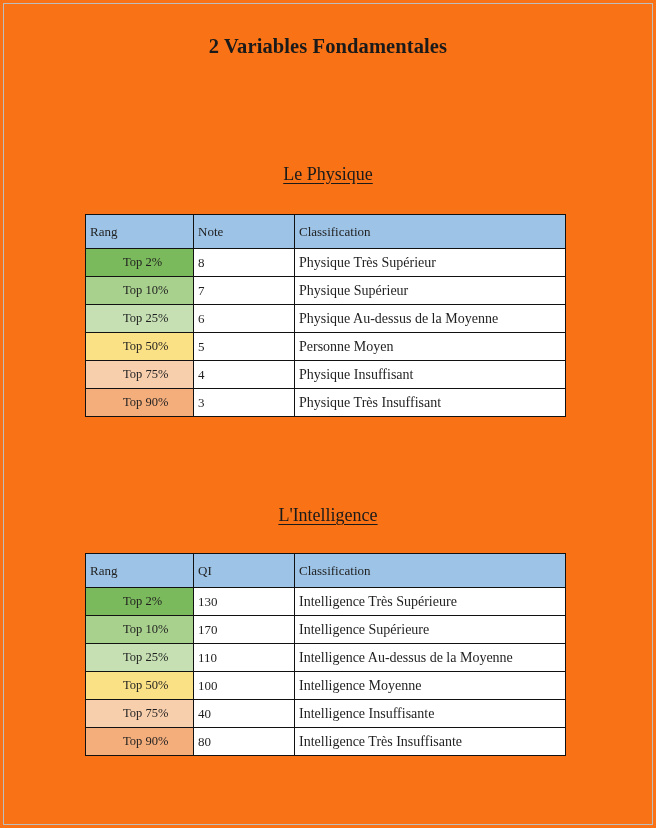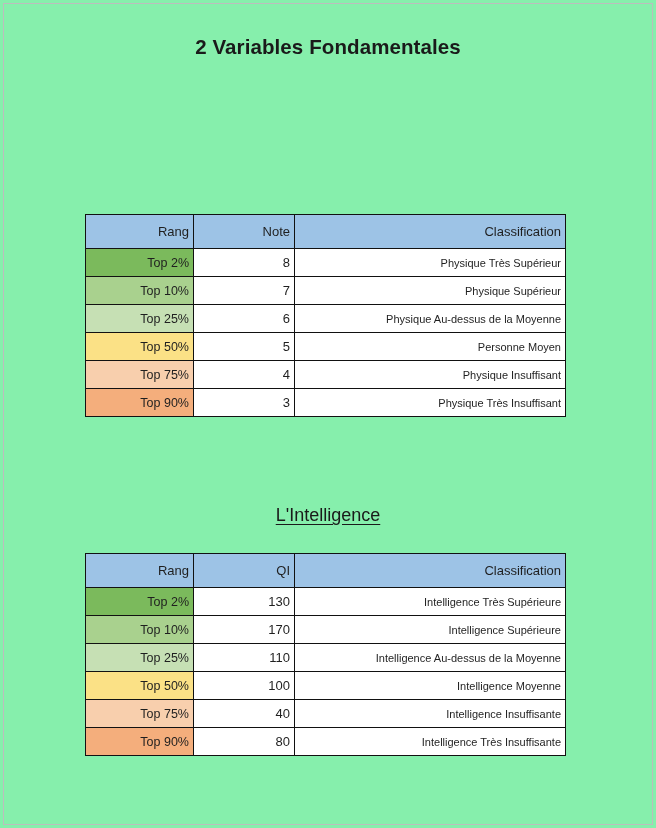--- a/index.html
+++ b/index.html
@@ -8,23 +8,24 @@
     background: #ffffff;
   }
   body {
     font-family: "Liberation Sans", sans-serif;
     -webkit-font-smoothing: antialiased;
   }
   #page {
     position: relative;
     width: 656px;
     height: 828px;
-    background: #86efac;
+    background: #f97316;
     box-sizing: border-box;
     overflow: hidden;
+    font-family: Liberation Serif, serif;
   }
   
   #page-border {
     position: absolute;
     left: 3px;
     top: 3px;
     right: 3px;
     bottom: 3px;
     border: 1px solid #bdbdbd;
     box-sizing: border-box;
@@ -75,54 +76,57 @@
 
   .data-table col.c-rang { width: 108px; }
   .data-table col.c-note { width: 101px; }
   .data-table col.c-class { width: 271px; }
 
   .data-table th,
   .data-table td {
     border: 1px solid #111111;
     height: 28px;
     padding: 0 4px;
-    text-align: right;
+    text-align: left;
     vertical-align: middle;
     font-weight: normal;
     box-sizing: border-box;
     background: #ffffff;
   }
   .data-table thead th {
     background: #9dc3e6;
     height: 34px;
     font-size: 13px;
     color: #1f1f1f;
   }
   .data-table td.rang-cell {
     font-size: 12.5px;
     padding-left: 37px;
   }
   .data-table td.note-cell {
     font-size: 13px;
   }
   .data-table td.class-cell {
-    font-size: 11px;
+    font-size: 14px;
   }
 </style>
 </head>
 <body>
 
 <div id="page">
 
   <div id="page-border"></div>
 
   <div id="doc-title">
     <span class="tline">2 Variables Fondamentales</span>
   </div>
 
+  <div class="section-heading" id="heading-physique">
+    <span class="u">Le Physique</span>
+  </div>
 
   <table class="data-table" id="table-physique">
     <colgroup>
       <col class="c-rang">
         <col class="c-note">
         <col class="c-class">
     </colgroup>
     <thead>
       <tr>
         <th>Rang</th>

